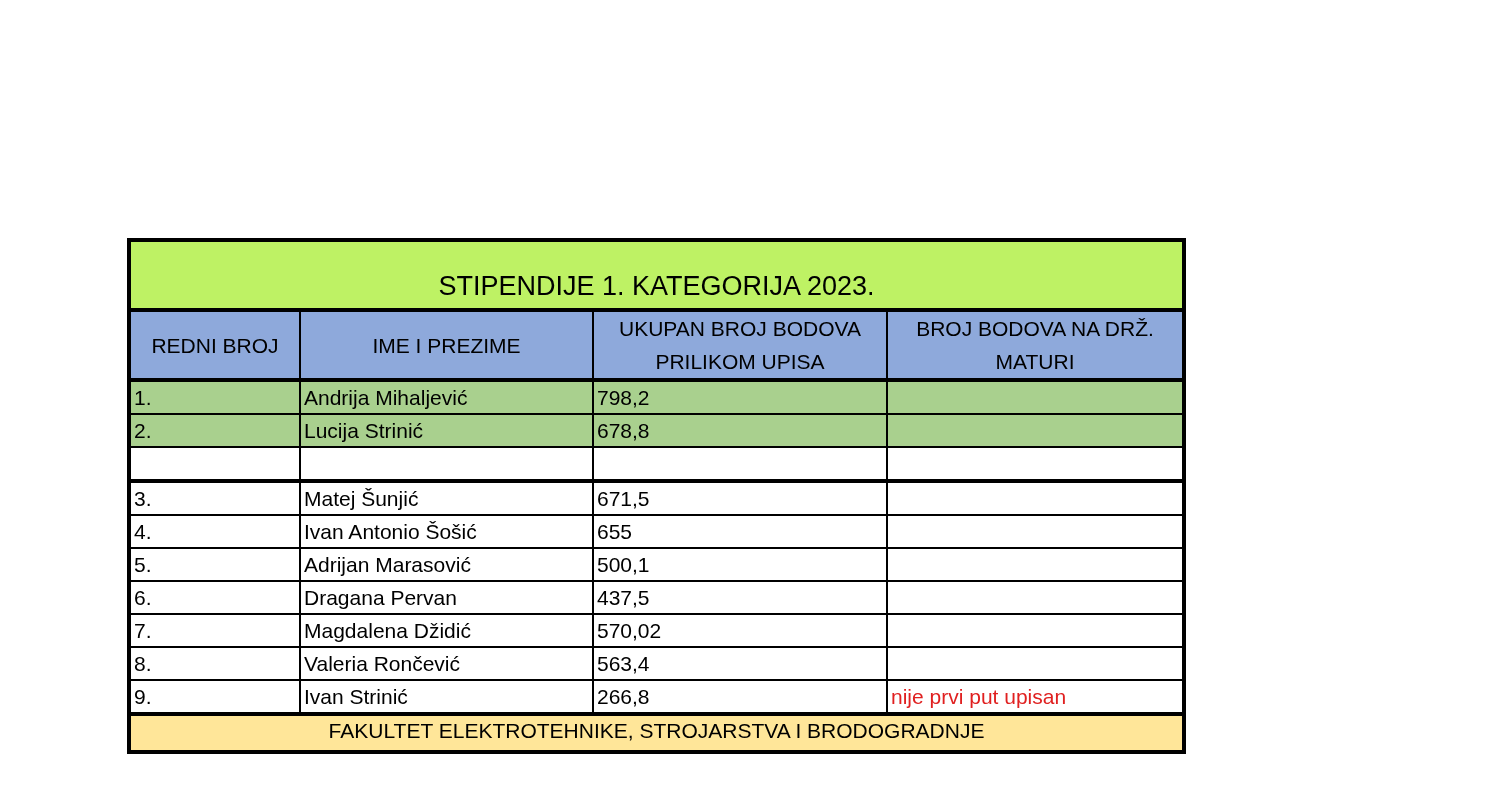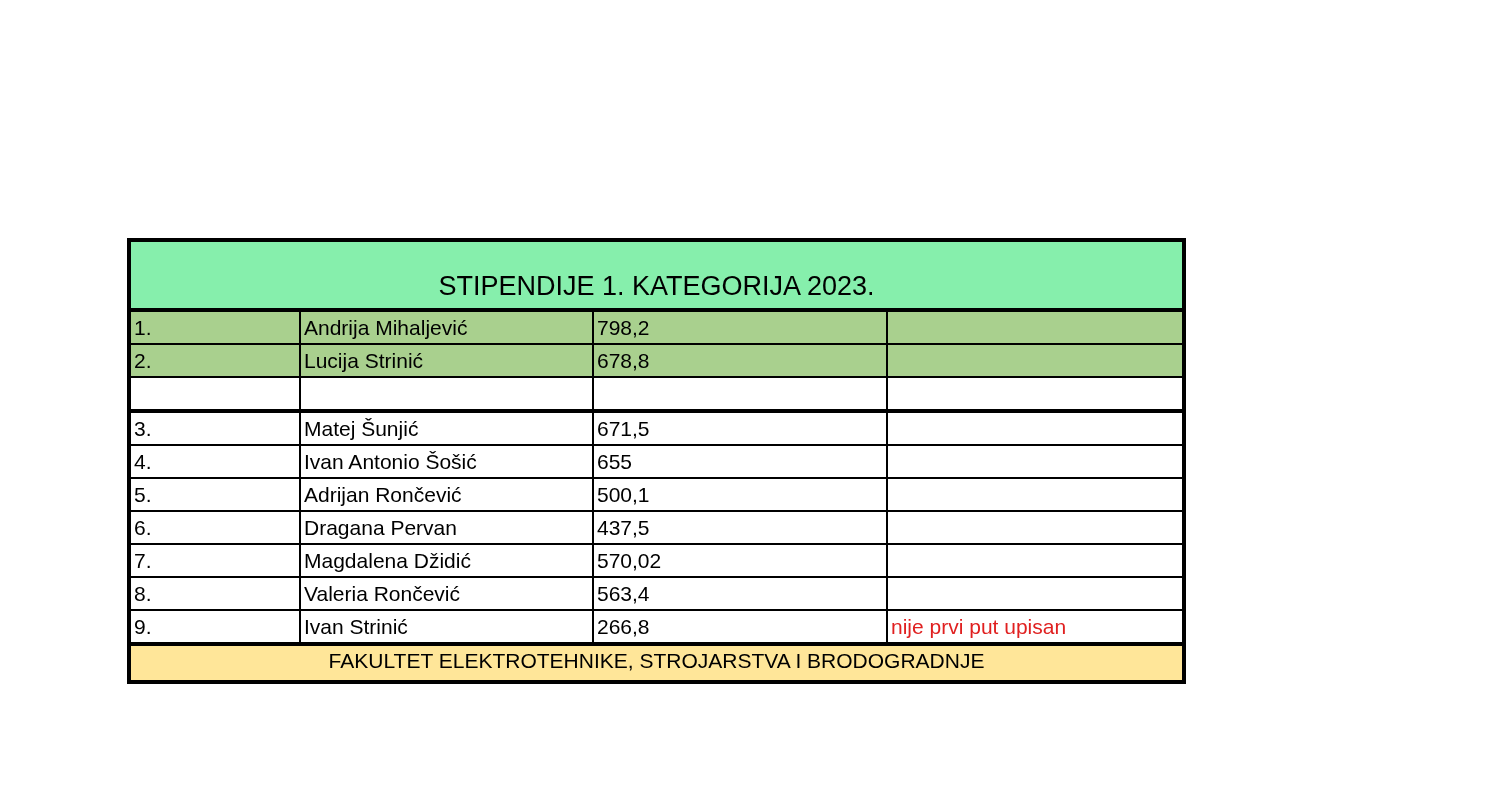--- a/index.html
+++ b/index.html
@@ -3,21 +3,21 @@
 <meta charset="utf-8">
 <style>
   html, body { margin: 0; padding: 0; background: #ffffff; }
   body { width: 1500px; height: 785px; position: relative; overflow: hidden;
          font-family: "Liberation Sans", "DejaVu Sans", sans-serif; color: #000; }
   .sheet { position: absolute; left: 127px; top: 238px; width: 1055px; }
   table { border-collapse: collapse; width: 1055px; table-layout: fixed; }
   td { padding: 0 3px; font-size: 21px; line-height: 1; white-space: nowrap; overflow: hidden;
        border-left: 2px solid #000; border-right: 2px solid #000;
        border-top: 2px solid #000; border-bottom: 2px solid #000; }
-  .title-row td { background: #86efac; height: 58px; text-align: center; vertical-align: bottom;
+  .title-row td { background: #bef264; height: 58px; text-align: center; vertical-align: bottom;
        font-size: 27px; padding-bottom: 8px;
        border-top: 4px solid #000; border-left: 4px solid #000; border-right: 4px solid #000; border-bottom: 4px solid #000; }
   .header-row td { background: #8EA9DB; height: 66px; text-align: center; vertical-align: middle;
        font-size: 21px; line-height: 33px; white-space: normal; border-bottom: 4px solid #000; }
   .section-row td { background: #FFE699; height: 32px; text-align: center; vertical-align: middle;
        border-bottom: 4px solid #000; }
   .data-row td { height: 31px; vertical-align: middle; }
   .data-row.green td { background: #A9D08E; }
   .data-row td.num { text-align: left; padding-right: 4px; }
   .data-row td.note { color: #E02020; text-align: left; }
@@ -33,20 +33,26 @@
   <table>
     <colgroup>
       <col style="width:171px">
       <col style="width:293px">
       <col style="width:294px">
       <col style="width:297px">
     </colgroup>
     <tbody>
       <tr class="title-row">
         <td colspan="4">STIPENDIJE 1. KATEGORIJA 2023.</td>
+      </tr>
+      <tr class="header-row">
+        <td class="col-first">REDNI BROJ</td>
+        <td>IME I PREZIME</td>
+        <td>UKUPAN BROJ BODOVA PRILIKOM UPISA</td>
+        <td class="col-last">BROJ BODOVA NA DRŽ. MATURI</td>
       </tr>
 
       <tr class="data-row green">
         <td class="col-first">1.</td>
         <td>Andrija Mihaljević</td>
         <td class="num">798,2</td>
         <td class="col-last note"></td>
       </tr>
       <tr class="data-row green">
         <td class="col-first">2.</td>
@@ -67,21 +73,21 @@
         <td class="col-last note"></td>
       </tr>
       <tr class="data-row">
         <td class="col-first">4.</td>
         <td>Ivan Antonio Šošić</td>
         <td class="num">655</td>
         <td class="col-last note"></td>
       </tr>
       <tr class="data-row">
         <td class="col-first">5.</td>
-        <td>Adrijan Rončević</td>
+        <td>Adrijan Marasović</td>
         <td class="num">500,1</td>
         <td class="col-last note"></td>
       </tr>
       <tr class="data-row">
         <td class="col-first">6.</td>
         <td>Dragana Pervan</td>
         <td class="num">437,5</td>
         <td class="col-last note"></td>
       </tr>
       <tr class="data-row">

